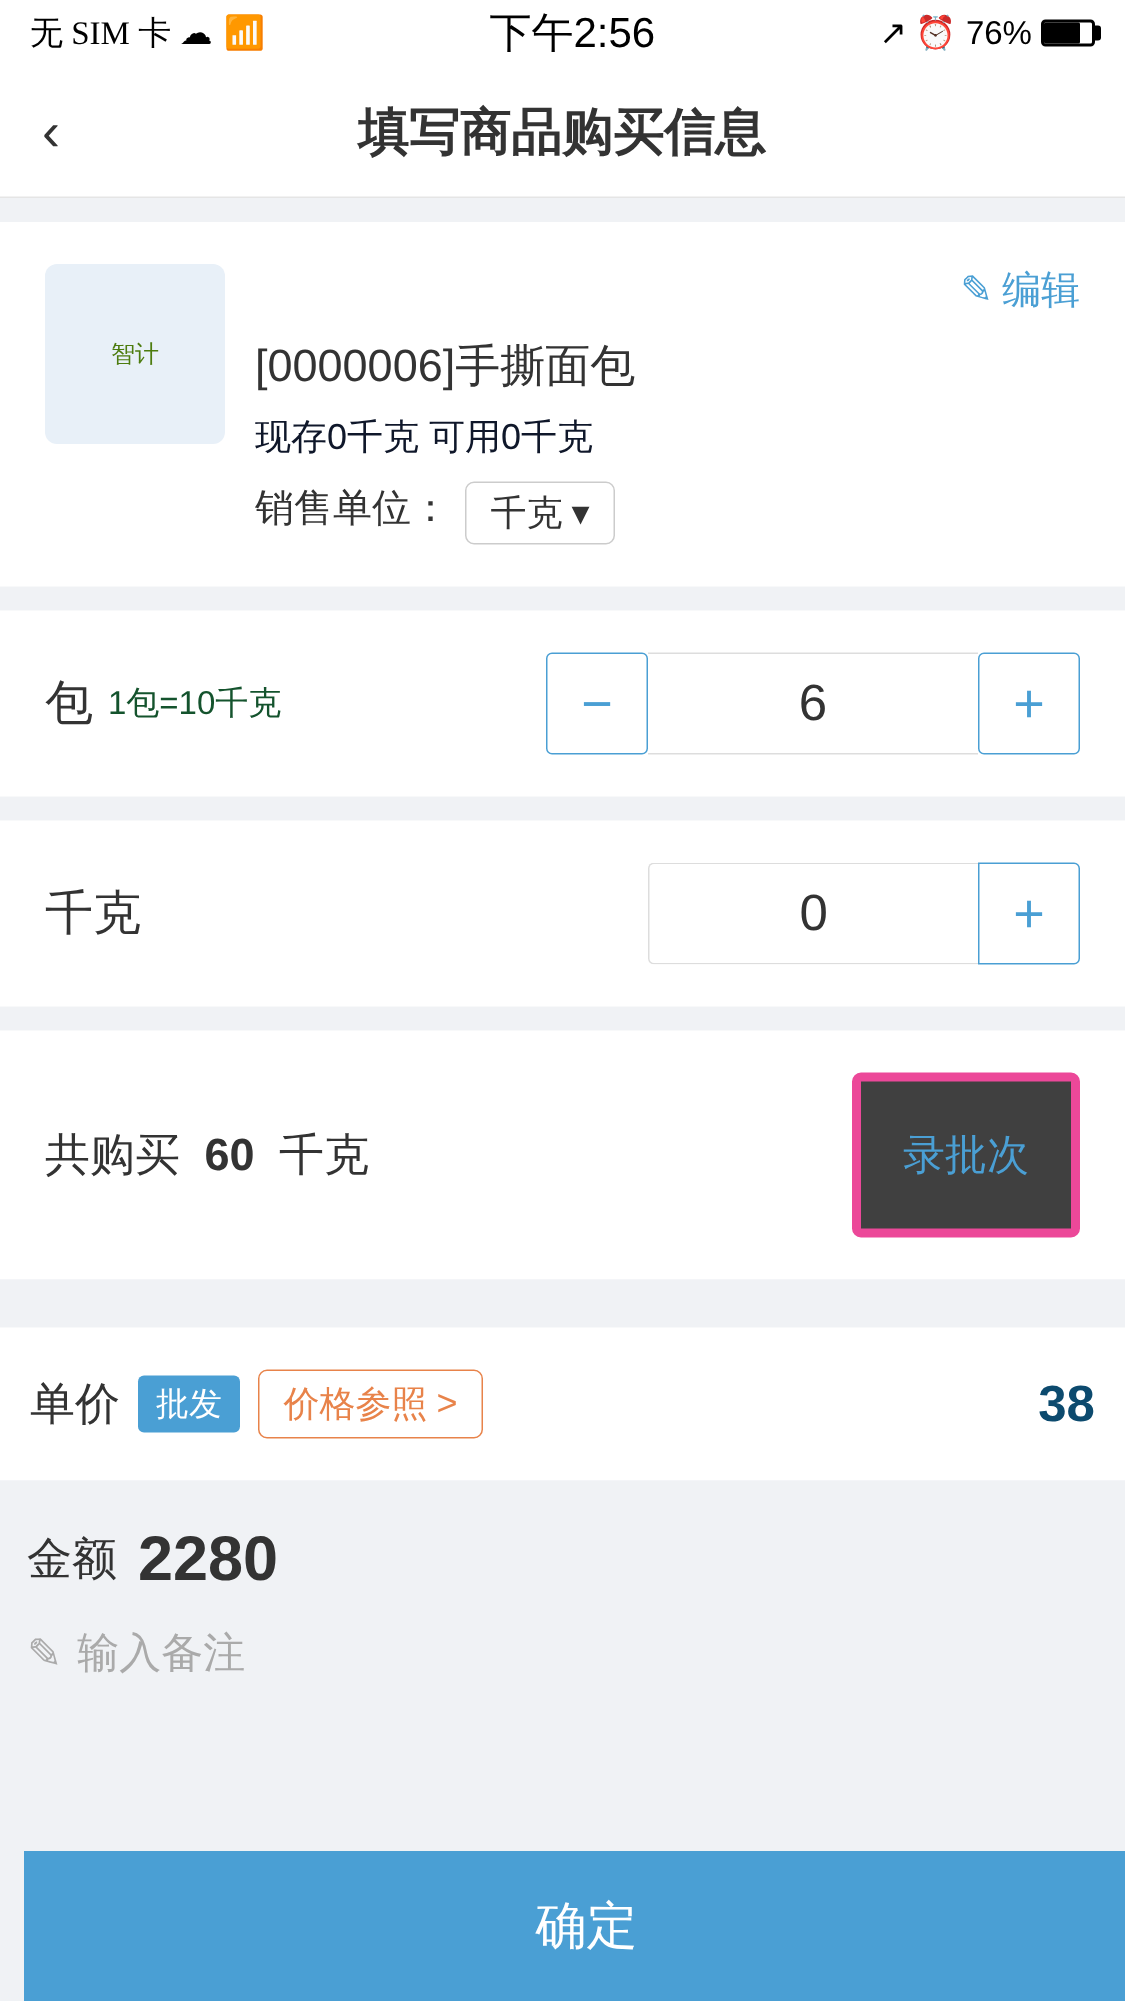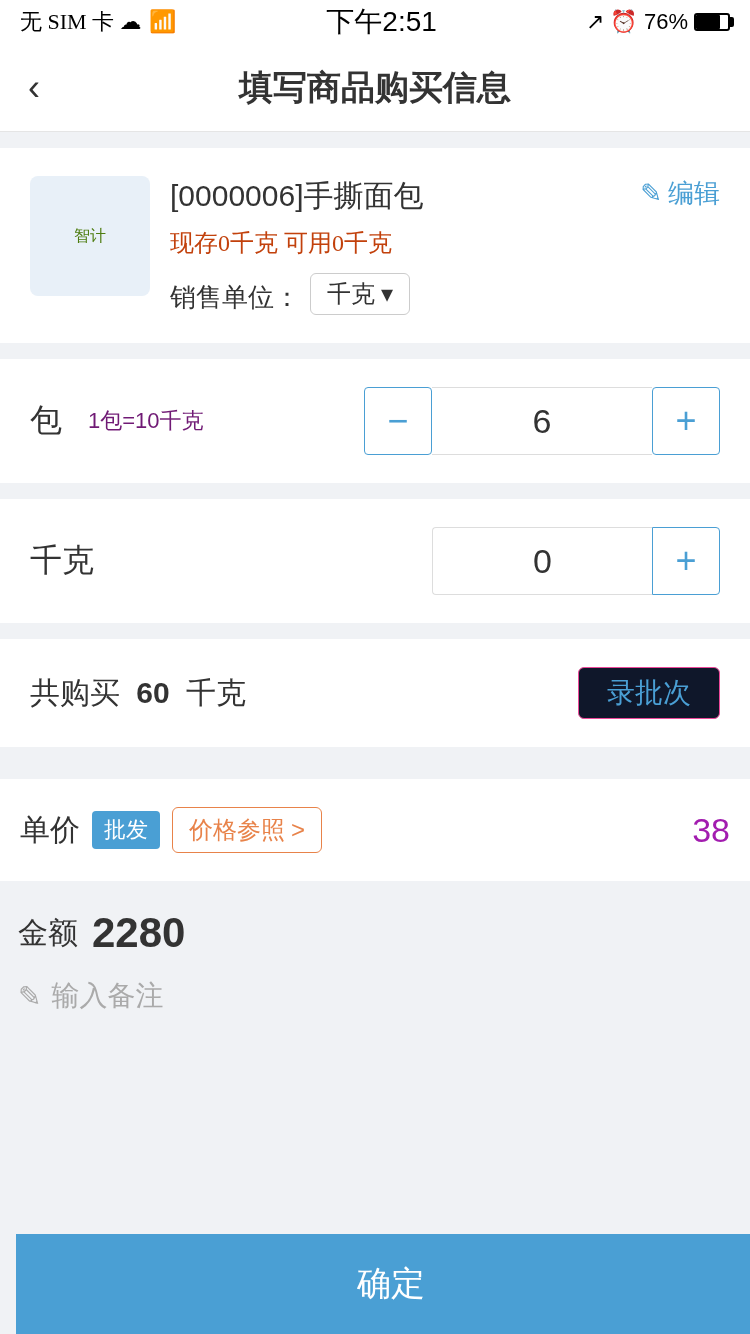--- a/index.html
+++ b/index.html
@@ -65,36 +65,35 @@
       height: 120px;
       background: #e8f0f8;
       border-radius: 8px;
       display: flex;
       align-items: center;
       justify-content: center;
       flex-shrink: 0;
       color: #7ba8d0;
       font-size: 40px;
     }
-    .product-info { flex: 1; }
+    .product-info { flex: 1; margin-top: 48px; }
     .product-name {
       font-size: 30px;
       color: #333;
       font-weight: 500;
       margin-bottom: 10px;
     }
     .product-stock {
       font-size: 24px;
-      color: #c2410c;
+      color: #0f172a;
       margin-bottom: 14px;
-      font-family: Liberation Serif, serif;
     }
     .product-unit-row {
       display: flex;
-      align-items: flex-end;
+      align-items: flex-start;
       font-size: 26px;
       color: #333;
     }
     .unit-label { margin-right: 10px; }
     .unit-select {
       border: 1px solid #ccc;
       border-radius: 6px;
       padding: 4px 16px;
       font-size: 24px;
       color: #333;
@@ -127,22 +126,22 @@
       border-bottom: 1px solid #f0f0f0;
     }
     .quantity-row:last-child { border-bottom: none; }
     .qty-label {
       font-size: 32px;
       color: #333;
       flex: 0 0 auto;
     }
     .qty-hint {
       font-size: 22px;
-      color: #701a75;
-      margin-left: 26px;
+      color: #14532d;
+      margin-left: 10px;
       flex: 1;
     }
     .qty-controls {
       display: flex;
       align-items: center;
       gap: 0;
     }
     .qty-btn {
       width: 68px;
       height: 68px;
@@ -179,25 +178,25 @@
     }
     .total-text {
       font-size: 30px;
       color: #333;
     }
     .total-text span {
       font-weight: 600;
       margin: 0 8px;
     }
     .batch-btn {
-      border: 1px solid #ec4899;
+      border: 6px solid #ec4899;
       color: #4a9fd4;
-      background: #0f172a;
+      background: #404040;
       border-radius: 6px;
-      padding: 6px 28px;
+      padding: 30px 28px;
       font-size: 28px;
       cursor: pointer;
     }
 
     
     .price-section {
       background: #fff;
       margin-top: 16px;
       padding: 28px 20px;
     }
@@ -225,22 +224,22 @@
       border-radius: 6px;
       padding: 6px 16px;
       font-size: 24px;
       display: flex;
       align-items: center;
       gap: 6px;
       cursor: pointer;
     }
     .price-value {
       font-size: 34px;
-      color: #a21caf;
-      font-weight: 400;
+      color: #0c4a6e;
+      font-weight: 700;
     }
     .amount-row {
       display: flex;
       align-items: center;
       gap: 14px;
       margin-bottom: 20px;
     }
     .amount-label { font-size: 30px; color: #333; }
     .amount-value { font-size: 42px; color: #333; font-weight: 700; }
     .remark-row {
@@ -293,21 +292,21 @@
     }
   </style>
 </head>
 <body>
 
 <div class="status-bar">
   <div class="status-left">
     <span style="font-size:22px;">无 SIM 卡 ☁</span>
     <span style="font-size:22px;">📶</span>
   </div>
-  <div class="status-center">下午2:51</div>
+  <div class="status-center">下午2:56</div>
   <div class="status-right">
     <span>↗</span>
     <span>⏰</span>
     <span>76%</span>
     <div class="battery-bar">
       <div class="battery-fill"></div>
       <div class="battery-tip"></div>
     </div>
   </div>
 </div>

